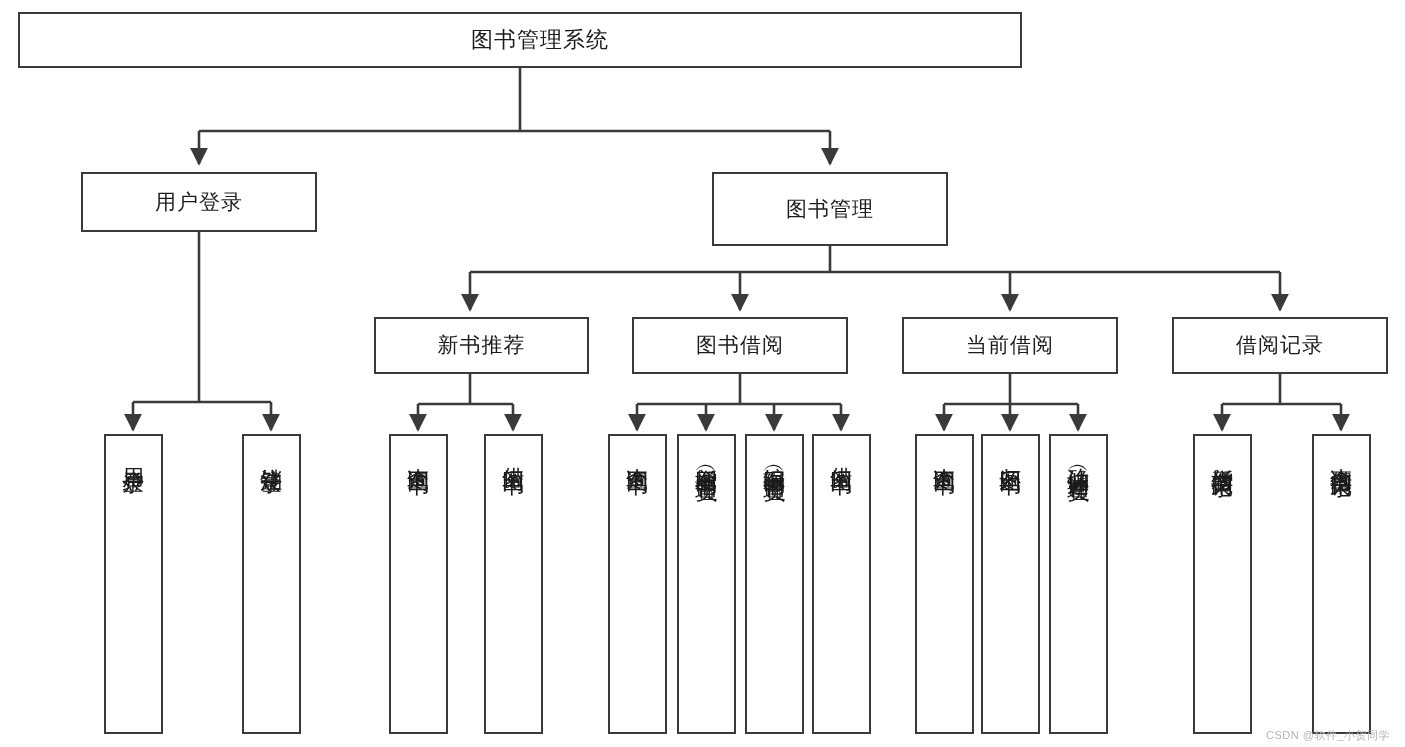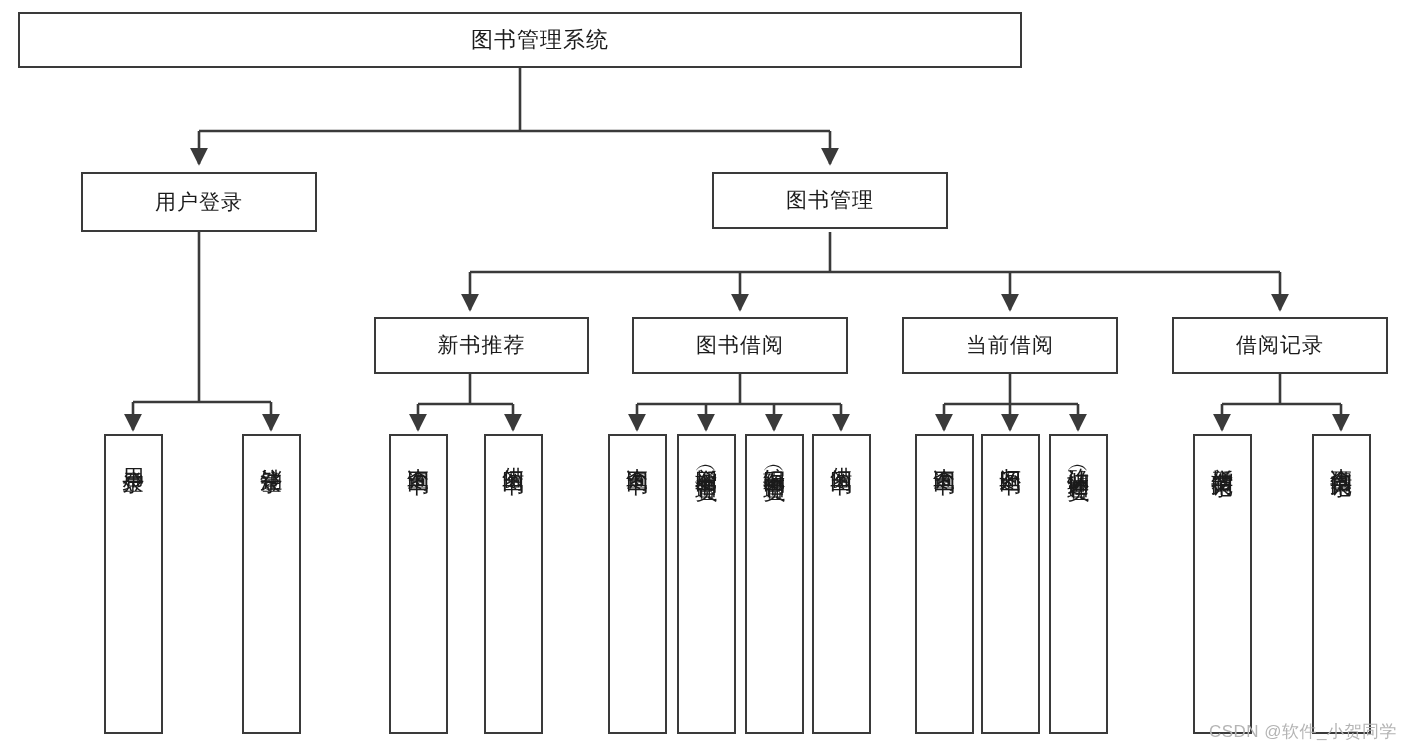--- a/index.html
+++ b/index.html
@@ -50,23 +50,23 @@
     text-orientation: upright;
     font-size: 22px;
     line-height: 1.16;
     letter-spacing: 2px;
   }
   .node.root .label {
     font-size: 22px;
   }
   .watermark {
     position: absolute;
-    right: 8px;
+    right: 15px;
     bottom: 4px;
-    font-size: 17px;
+    font-size: 11px;
     color: #b4b4b4;
     letter-spacing: 0.5px;
     white-space: nowrap;
   }
 </style>
 </head>
 <body>
 
 <div id="canvas">
 
@@ -124,21 +124,21 @@
     </g>
   </svg>
 
   <div class="node h root" style="left:18px; top:12px; width:1004px; height:56px;padding-left:40px;">
     <span class="label">图书管理系统</span>
   </div>
 
   <div class="node h" style="left:81px; top:172px; width:236px; height:60px;">
     <span class="label">用户登录</span>
   </div>
-  <div class="node h" style="left:712px; top:172px; width:236px; height:57px;">
+  <div class="node h" style="left:712px; top:172px; width:236px; height:74px;">
     <span class="label">图书管理</span>
   </div>
 
   <div class="node h" style="left:363px; top:317px; width:215px; height:57px;margin-left:11px;">
     <span class="label">新书推荐</span>
   </div>
   <div class="node h" style="left:632px; top:317px; width:216px; height:57px;justify-content:center;">
     <span class="label">图书借阅</span>
   </div>
   <div class="node h" style="left:902px; top:317px; width:216px; height:57px;">

